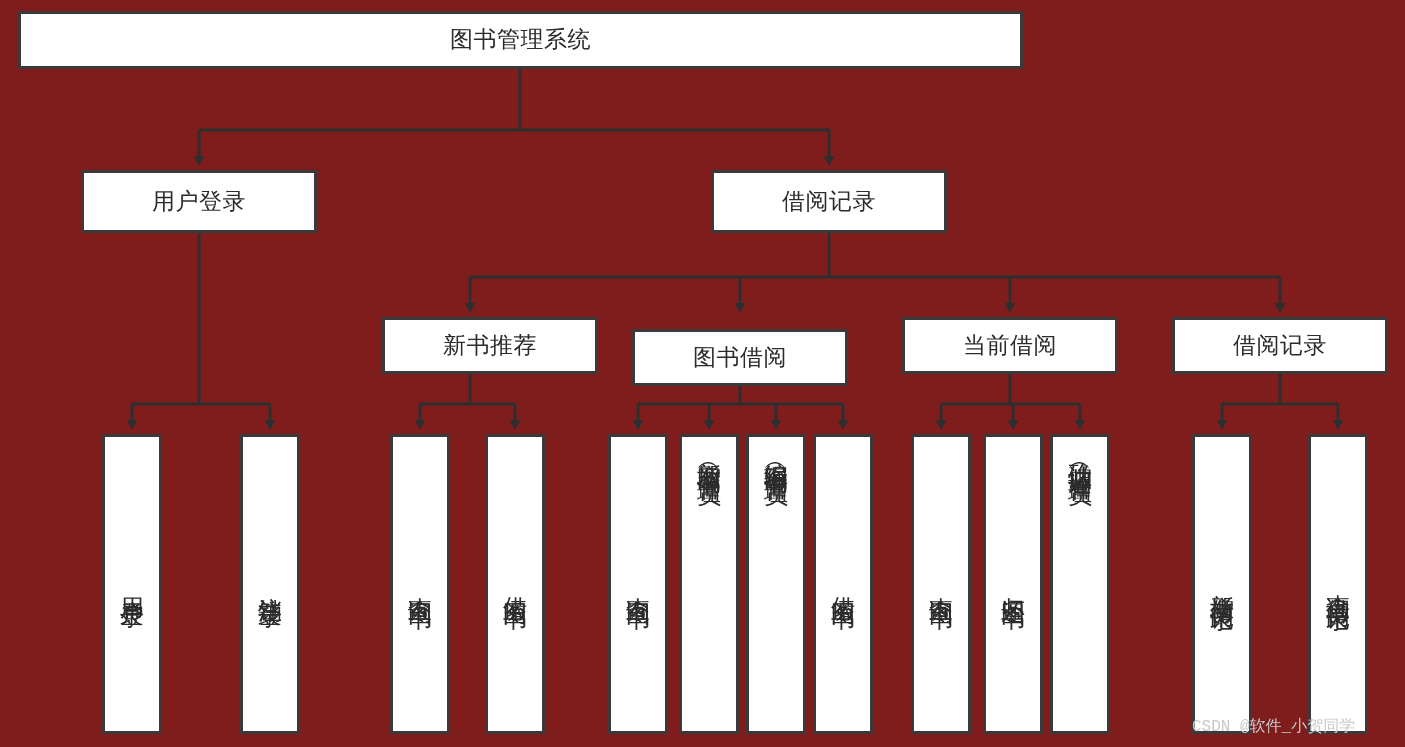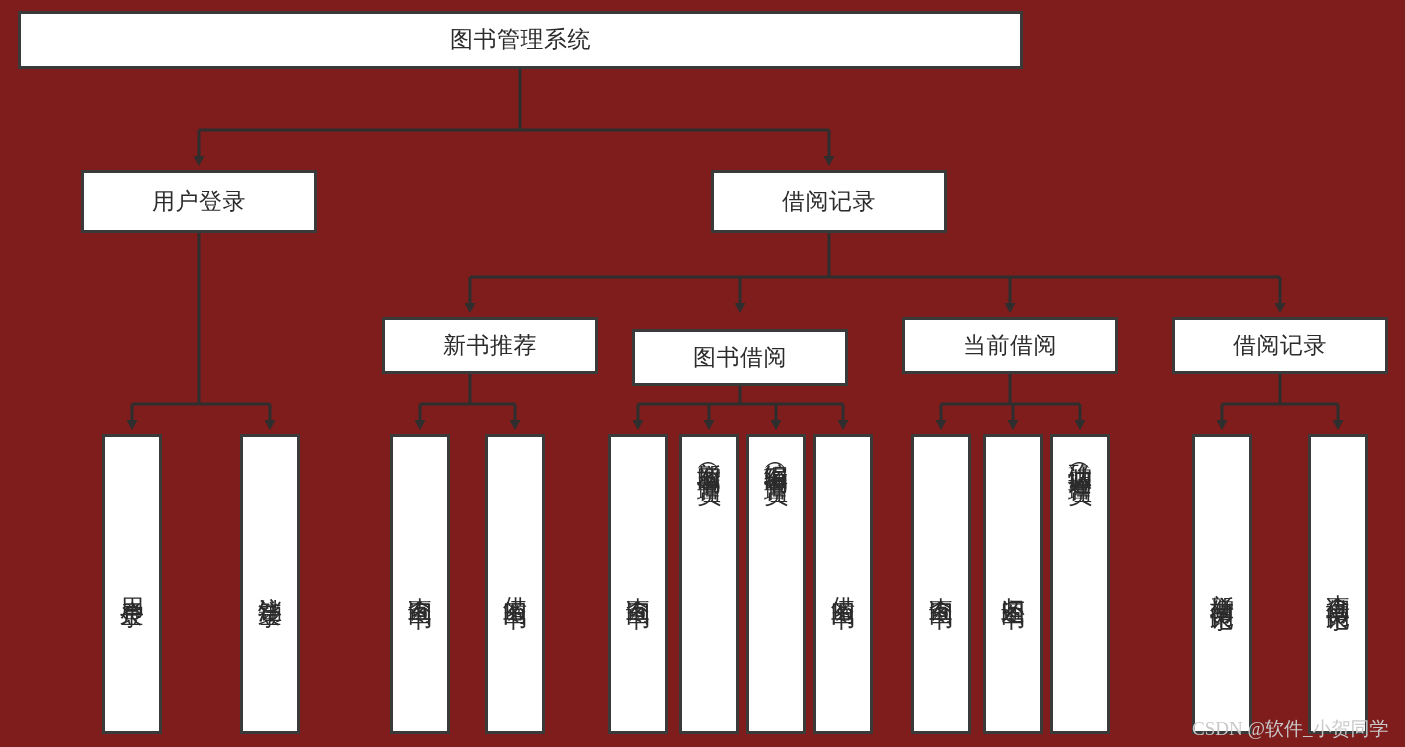--- a/index.html
+++ b/index.html
@@ -63,23 +63,23 @@
     white-space: nowrap;
     margin: 0 auto;
   }
   .node.vert.mid {
     align-items: center;
     padding-top: 0;
   }
   .watermark {
     position: absolute;
     color: #c9c9c9;
-    font-size: 19px;
+    font-size: 16px;
     white-space: nowrap;
-    font-family: Liberation Serif, serif;
+    font-family: Liberation Mono, monospace;
   }
 </style>
 </head>
 <body>
 
 <div id="canvas">
 
   <svg id="edges" viewBox="0 0 1405 747" xmlns="http://www.w3.org/2000/svg">
     <defs>
       <marker id="arrow" markerWidth="10" markerHeight="11" refX="1" refY="5.5" orient="auto" markerUnits="userSpaceOnUse">

